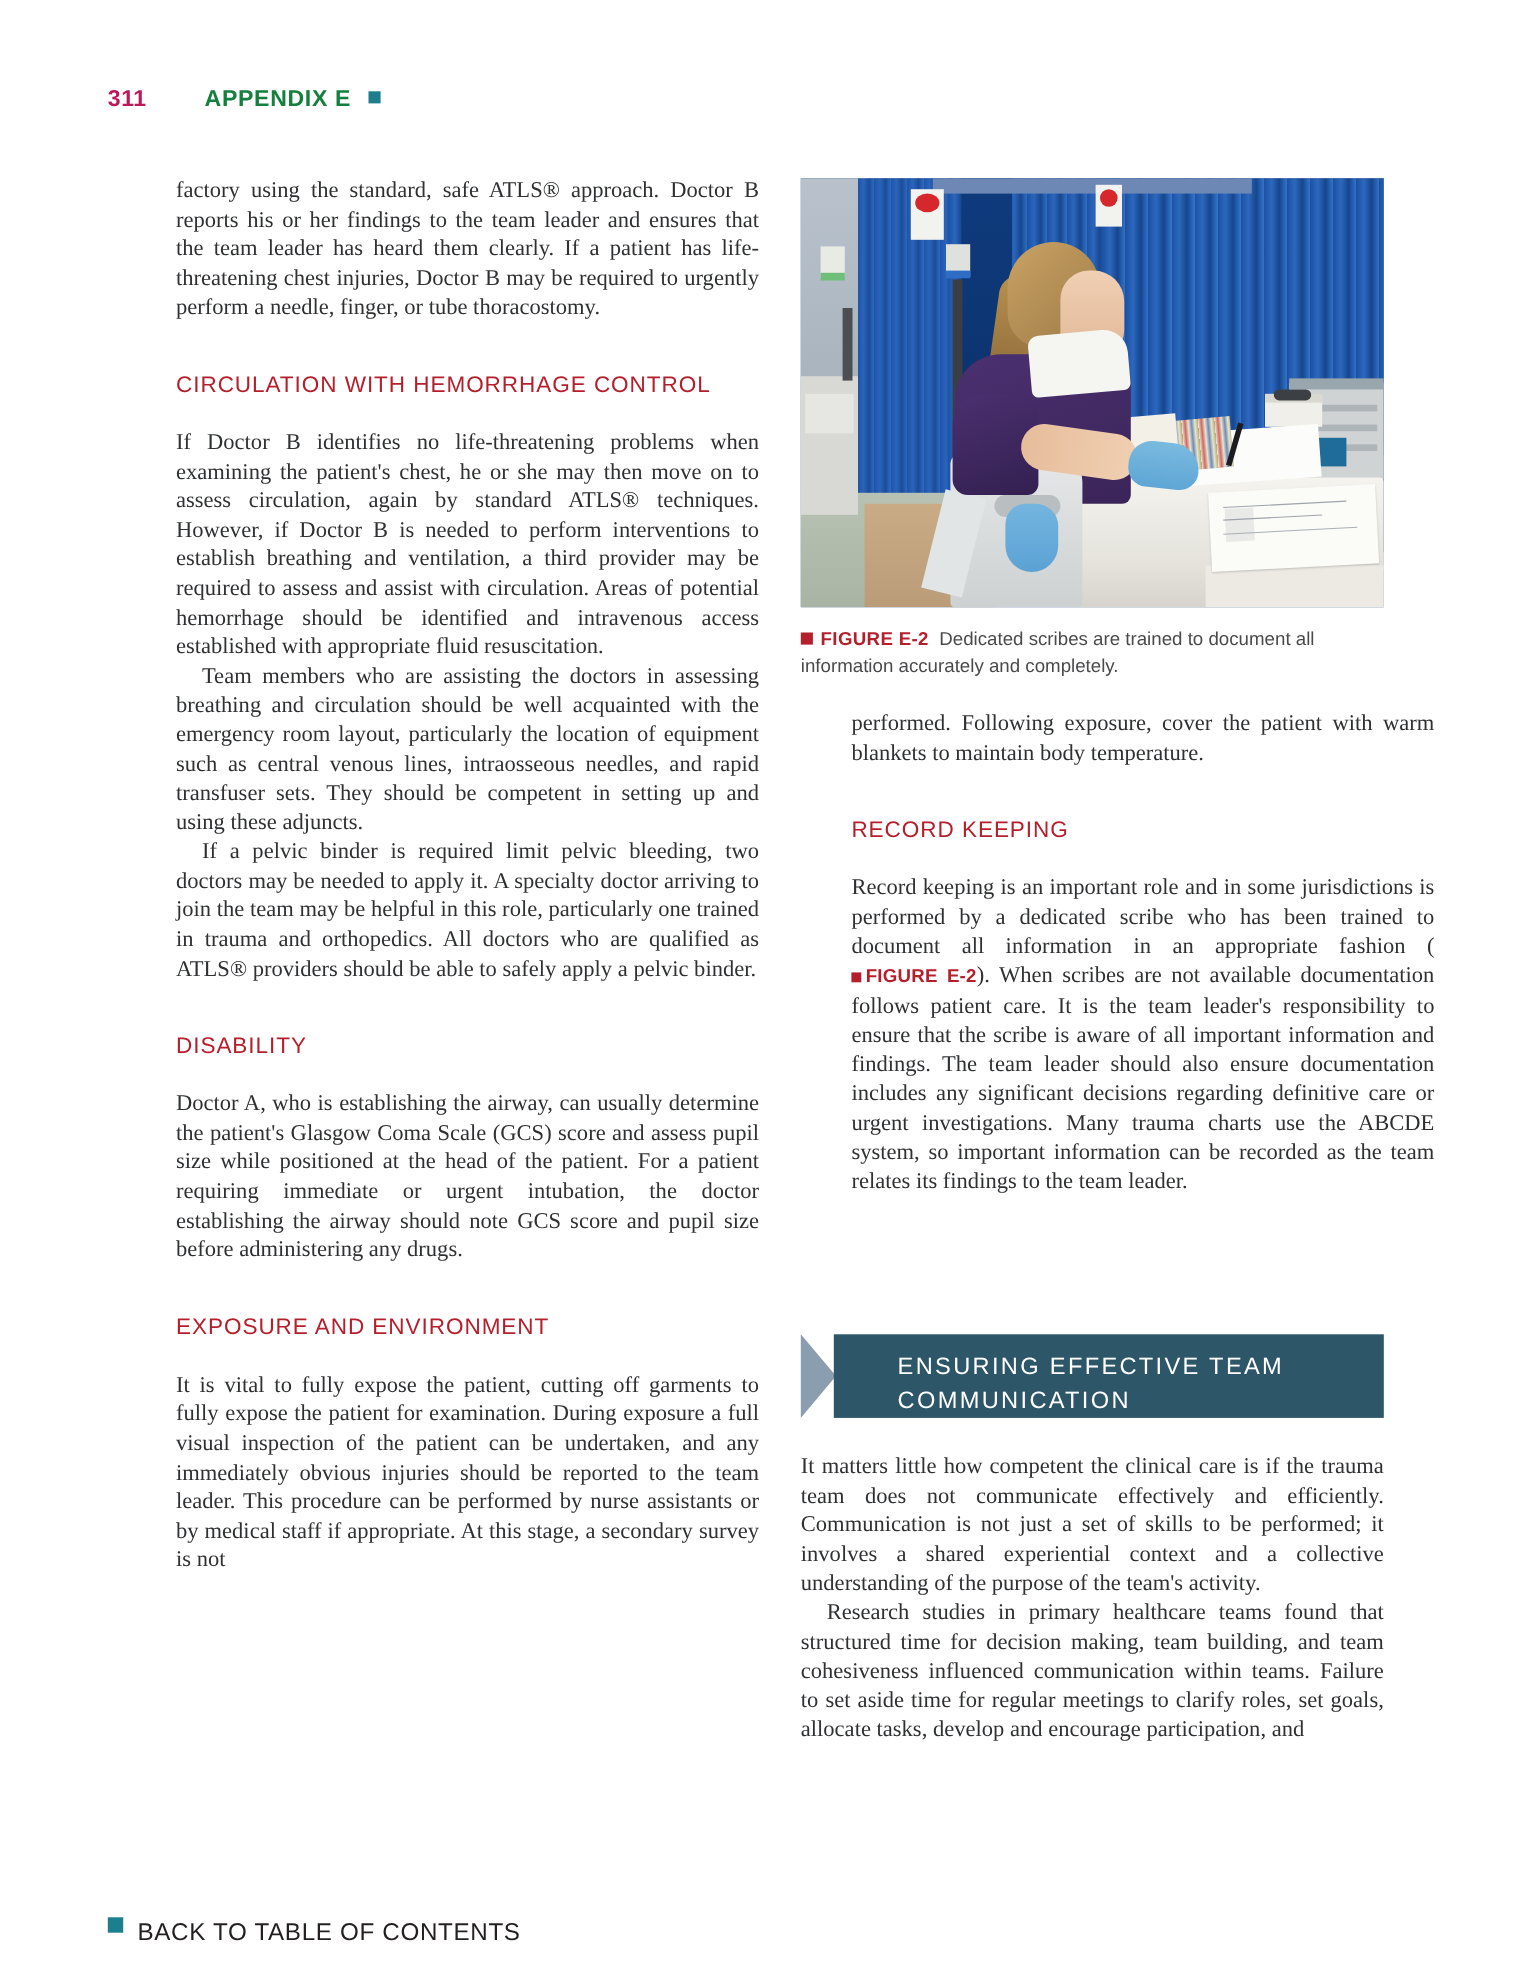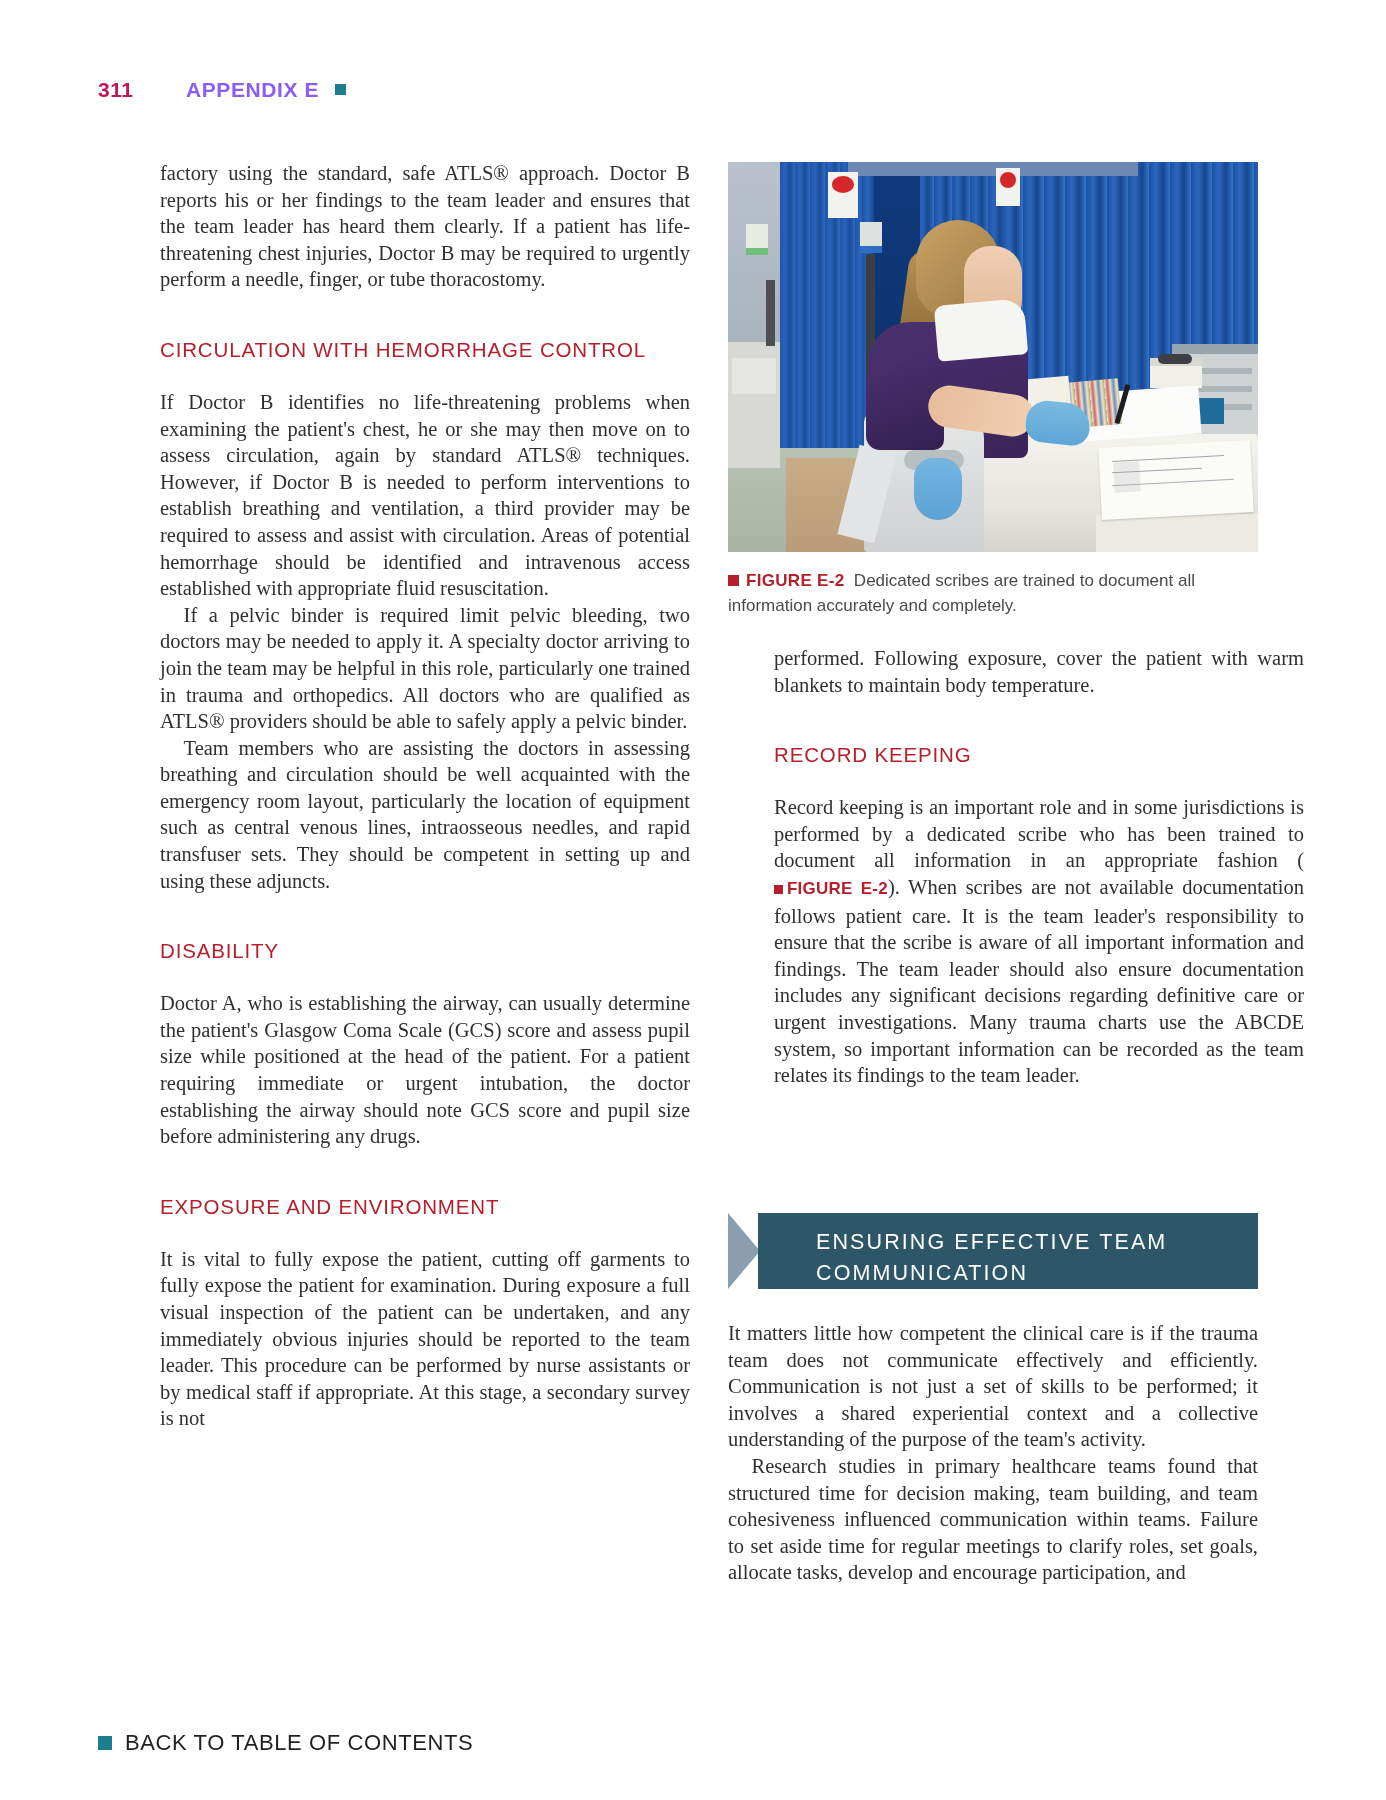--- a/index.html
+++ b/index.html
@@ -31,21 +31,21 @@
     font-size: 21px;
     font-weight: bold;
     color: #be185d;
     letter-spacing: 0.5px;
     width: 88px;
     flex: none;
   }
   .runhead-appendix {
     font-size: 21px;
     font-weight: bold;
-    color: #8b5cf6;
+    color: #15803d;
     letter-spacing: 0.6px;
     white-space: nowrap;
   }
   .runhead-sq {
     display: inline-block;
     width: 11px;
     height: 11px;
     background: #1d7f8e;
     margin: 0 13px 0 16px;
     flex: none;
@@ -299,20 +299,21 @@
     height: 14px;
     background: #1d7f8e;
     margin-right: 13px;
     flex: none;
   }
   .footer-label {
     font-size: 22px;
     color: #231f20;
     letter-spacing: 0.6px;
     white-space: nowrap;
+    margin-top: 14px;
   }
 </style>
 </head>
 <body>
 
 <div class="page">
 
   <div class="runhead">
     <span class="runhead-folio">311</span>
     <span class="runhead-appendix">APPENDIX E</span>
@@ -320,22 +321,22 @@
   </div>
 
   <div class="col col-left">
     <p class="body">factory using the standard, safe ATLS® approach. Doctor B reports his or her findings to the team leader and ensures that the team leader has heard them clearly. If a patient has life-threatening chest injuries, Doctor B may be required to urgently perform a needle, finger, or tube thoracostomy.</p>
 
     <div class="gap-before-head"></div>
     <h2 class="redhead">CIRCULATION WITH HEMORRHAGE CONTROL</h2>
     <div class="gap-after-head"></div>
 
     <p class="body">If Doctor B identifies no life-threatening problems when examining the patient's chest, he or she may then move on to assess circulation, again by standard ATLS® techniques. However, if Doctor B is needed to perform interventions to establish breathing and ventilation, a third provider may be required to assess and assist with circulation. Areas of potential hemorrhage should be identified and intravenous access established with appropriate fluid resuscitation.</p>
+    <p class="body indent">Team members who are assisting the doctors in assessing breathing and circulation should be well acquainted with the emergency room layout, particularly the location of equipment such as central venous lines, intraosseous needles, and rapid transfuser sets. They should be competent in setting up and using these adjuncts.</p>
     <p class="body indent">If a pelvic binder is required limit pelvic bleeding, two doctors may be needed to apply it. A specialty doctor arriving to join the team may be helpful in this role, particularly one trained in trauma and orthopedics. All doctors who are qualified as ATLS® providers should be able to safely apply a pelvic binder.</p>
-    <p class="body indent">Team members who are assisting the doctors in assessing breathing and circulation should be well acquainted with the emergency room layout, particularly the location of equipment such as central venous lines, intraosseous needles, and rapid transfuser sets. They should be competent in setting up and using these adjuncts.</p>
 
     <div class="gap-before-head"></div>
     <h2 class="redhead">DISABILITY</h2>
     <div class="gap-after-head"></div>
 
     <p class="body">Doctor A, who is establishing the airway, can usually determine the patient's Glasgow Coma Scale (GCS) score and assess pupil size while positioned at the head of the patient. For a patient requiring immediate or urgent intubation, the doctor establishing the airway should note GCS score and pupil size before administering any drugs.</p>
 
     <div class="gap-before-head"></div>
     <h2 class="redhead">EXPOSURE AND ENVIRONMENT</h2>
     <div class="gap-after-head"></div>

